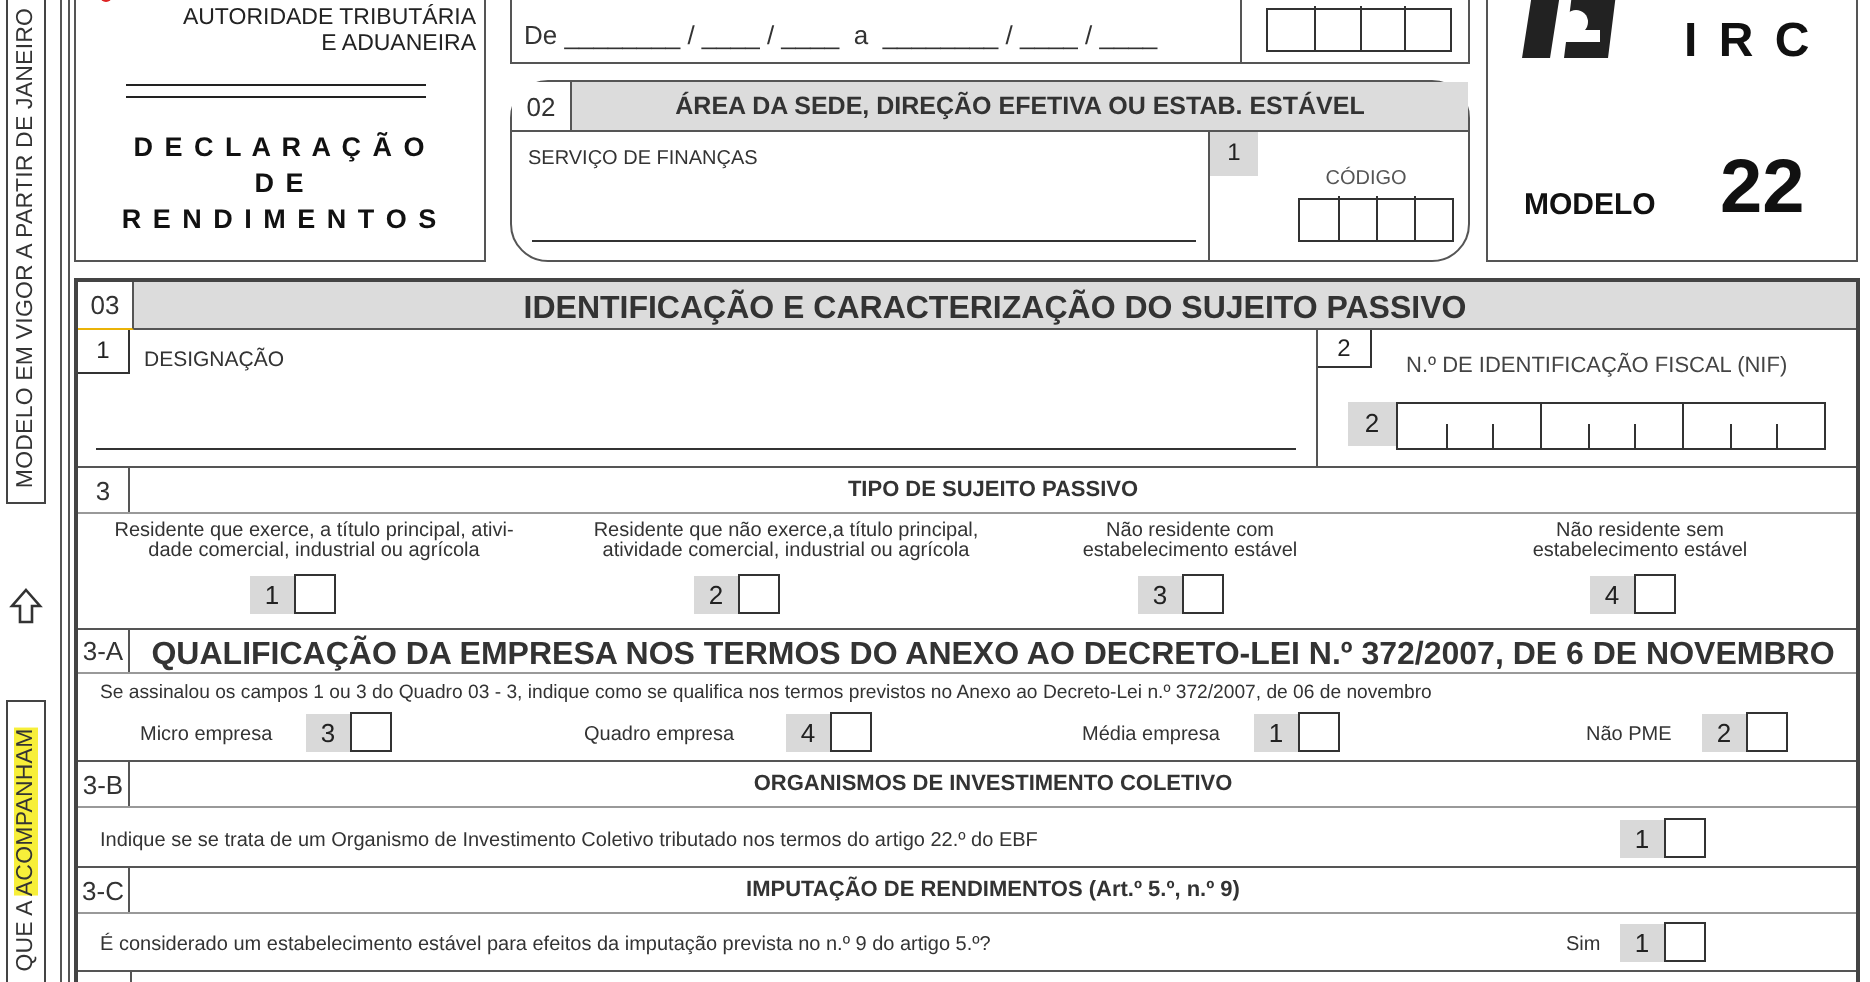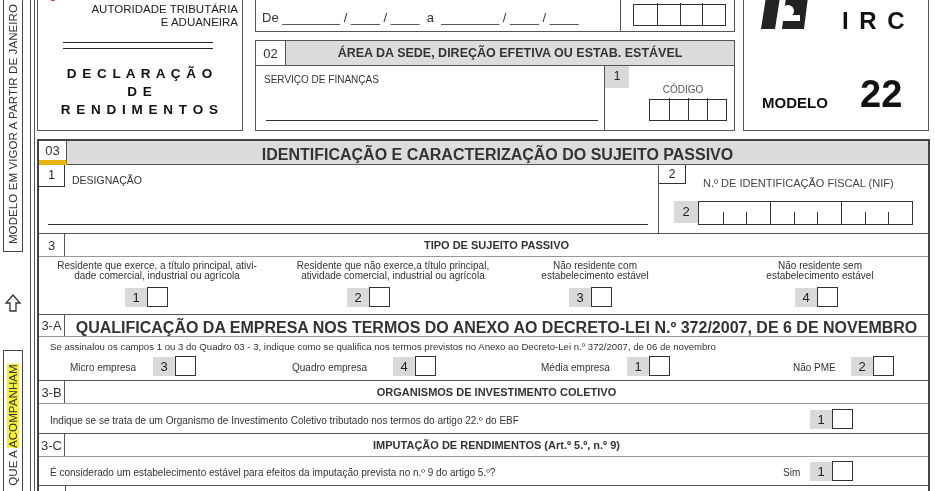--- a/index.html
+++ b/index.html
@@ -80,21 +80,21 @@
   </div>
   <div class="abs" style="left:364px; top:0; width:1px; height:34px; background:#555;"></div>
   <div class="digits" style="left:377px; top:7px; width:93px; height:22px;">
     <div class="digit tall"></div>
       <div class="digit tall"></div>
       <div class="digit tall"></div>
       <div class="digit tall"></div>
   </div>
 </div>
 
-<div class="frame" style="left:255px; top:40px; width:480px; height:91px; border-width:1px;">
+<div class="frame" style="left:255px; top:40px; width:480px; height:91px; border-width:1px;border-radius:19px;">
   <div class="gray-head" style="left:0; top:0; width:478px; height:25px;"></div>
   <div class="num-cell" style="left:0; top:0; width:30px; height:25px; border-bottom:1px solid #555;">02</div>
   <div class="title-bold" style="left:30px; top:5px; width:448px; font-size:12.5px;">ÁREA DA SEDE, DIREÇÃO EFETIVA OU ESTAB. ESTÁVEL</div>
   <div class="small abs" style="left:8px; top:33px;">SERVIÇO DE FINANÇAS</div>
   <div class="hline" style="left:10px; top:79px; width:332px; background:#333;"></div>
   <div class="abs" style="left:348px; top:25px; width:1px; height:64px; background:#555;"></div>
   <div class="abs" style="left:349px; top:25px; width:24px; height:22px; background:#d9d9d9; font-size:12px; text-align:center; padding-top:3px;">1</div>
   <div class="abs small" style="left:392px; top:43px; width:70px; text-align:center; color:#555;">CÓDIGO</div>
   <div class="digits" style="left:393px; top:58px; width:78px; height:22px;">
     <div class="digit tall"></div>
@@ -114,21 +114,21 @@
       </svg>
   </div>
   <div class="abs" style="left:98px; top:10px; font-weight:bold; font-size:24px; color:#111; letter-spacing:2px;">I R C</div>
   <div class="abs" style="left:18px; top:97px; font-weight:bold; font-size:15px; color:#111;">MODELO</div>
   <div class="abs" style="left:116px; top:76px; font-weight:bold; font-size:38px; color:#111;">22</div>
 </div>
 
 <div class="frame-thick" style="left:37px; top:139px; width:893px; height:360px;"></div>
 
 <div class="gray-head" style="left:39px; top:141px; width:889px; height:24px;"></div>
-<div class="num-cell" style="left:39px; top:141px; width:28px; height:24px; border-bottom:5px solid #eab308;">03</div>
+<div class="num-cell" style="left:39px; top:141px; width:28px; height:24px; border-bottom:1px solid #eab308;">03</div>
 <div class="title-bold" style="left:67px; top:146px; width:861px;">IDENTIFICAÇÃO E CARACTERIZAÇÃO DO SUJEITO PASSIVO</div>
 
 <div class="abs" style="left:39px; top:165px; width:26px; height:22px; border-right:1px solid #333; border-bottom:1px solid #333; font-size:12px; text-align:center; padding-top:3px;">1</div>
 <div class="small abs" style="left:72px; top:174px; font-size:10.5px;">DESIGNAÇÃO</div>
 <div class="hline" style="left:48px; top:224px; width:600px; background:#333;"></div>
 <div class="abs" style="left:658px; top:165px; width:1px; height:68px; background:#555;"></div>
 <div class="abs" style="left:659px; top:165px; width:27px; height:19px; border-right:1px solid #333; border-bottom:1px solid #333; font-size:12px; text-align:center; padding-top:2px;">2</div>
 <div class="small abs" style="left:703px; top:177px; font-size:11px; color:#444;">N.º DE IDENTIFICAÇÃO FISCAL (NIF)</div>
 <div class="abs" style="left:674px; top:201px; width:24px; height:22px; background:#d9d9d9; font-size:13px; text-align:center; padding-top:3px;">2</div>
 <div class="digits" style="left:698px; top:201px; width:215px; height:24px;">

